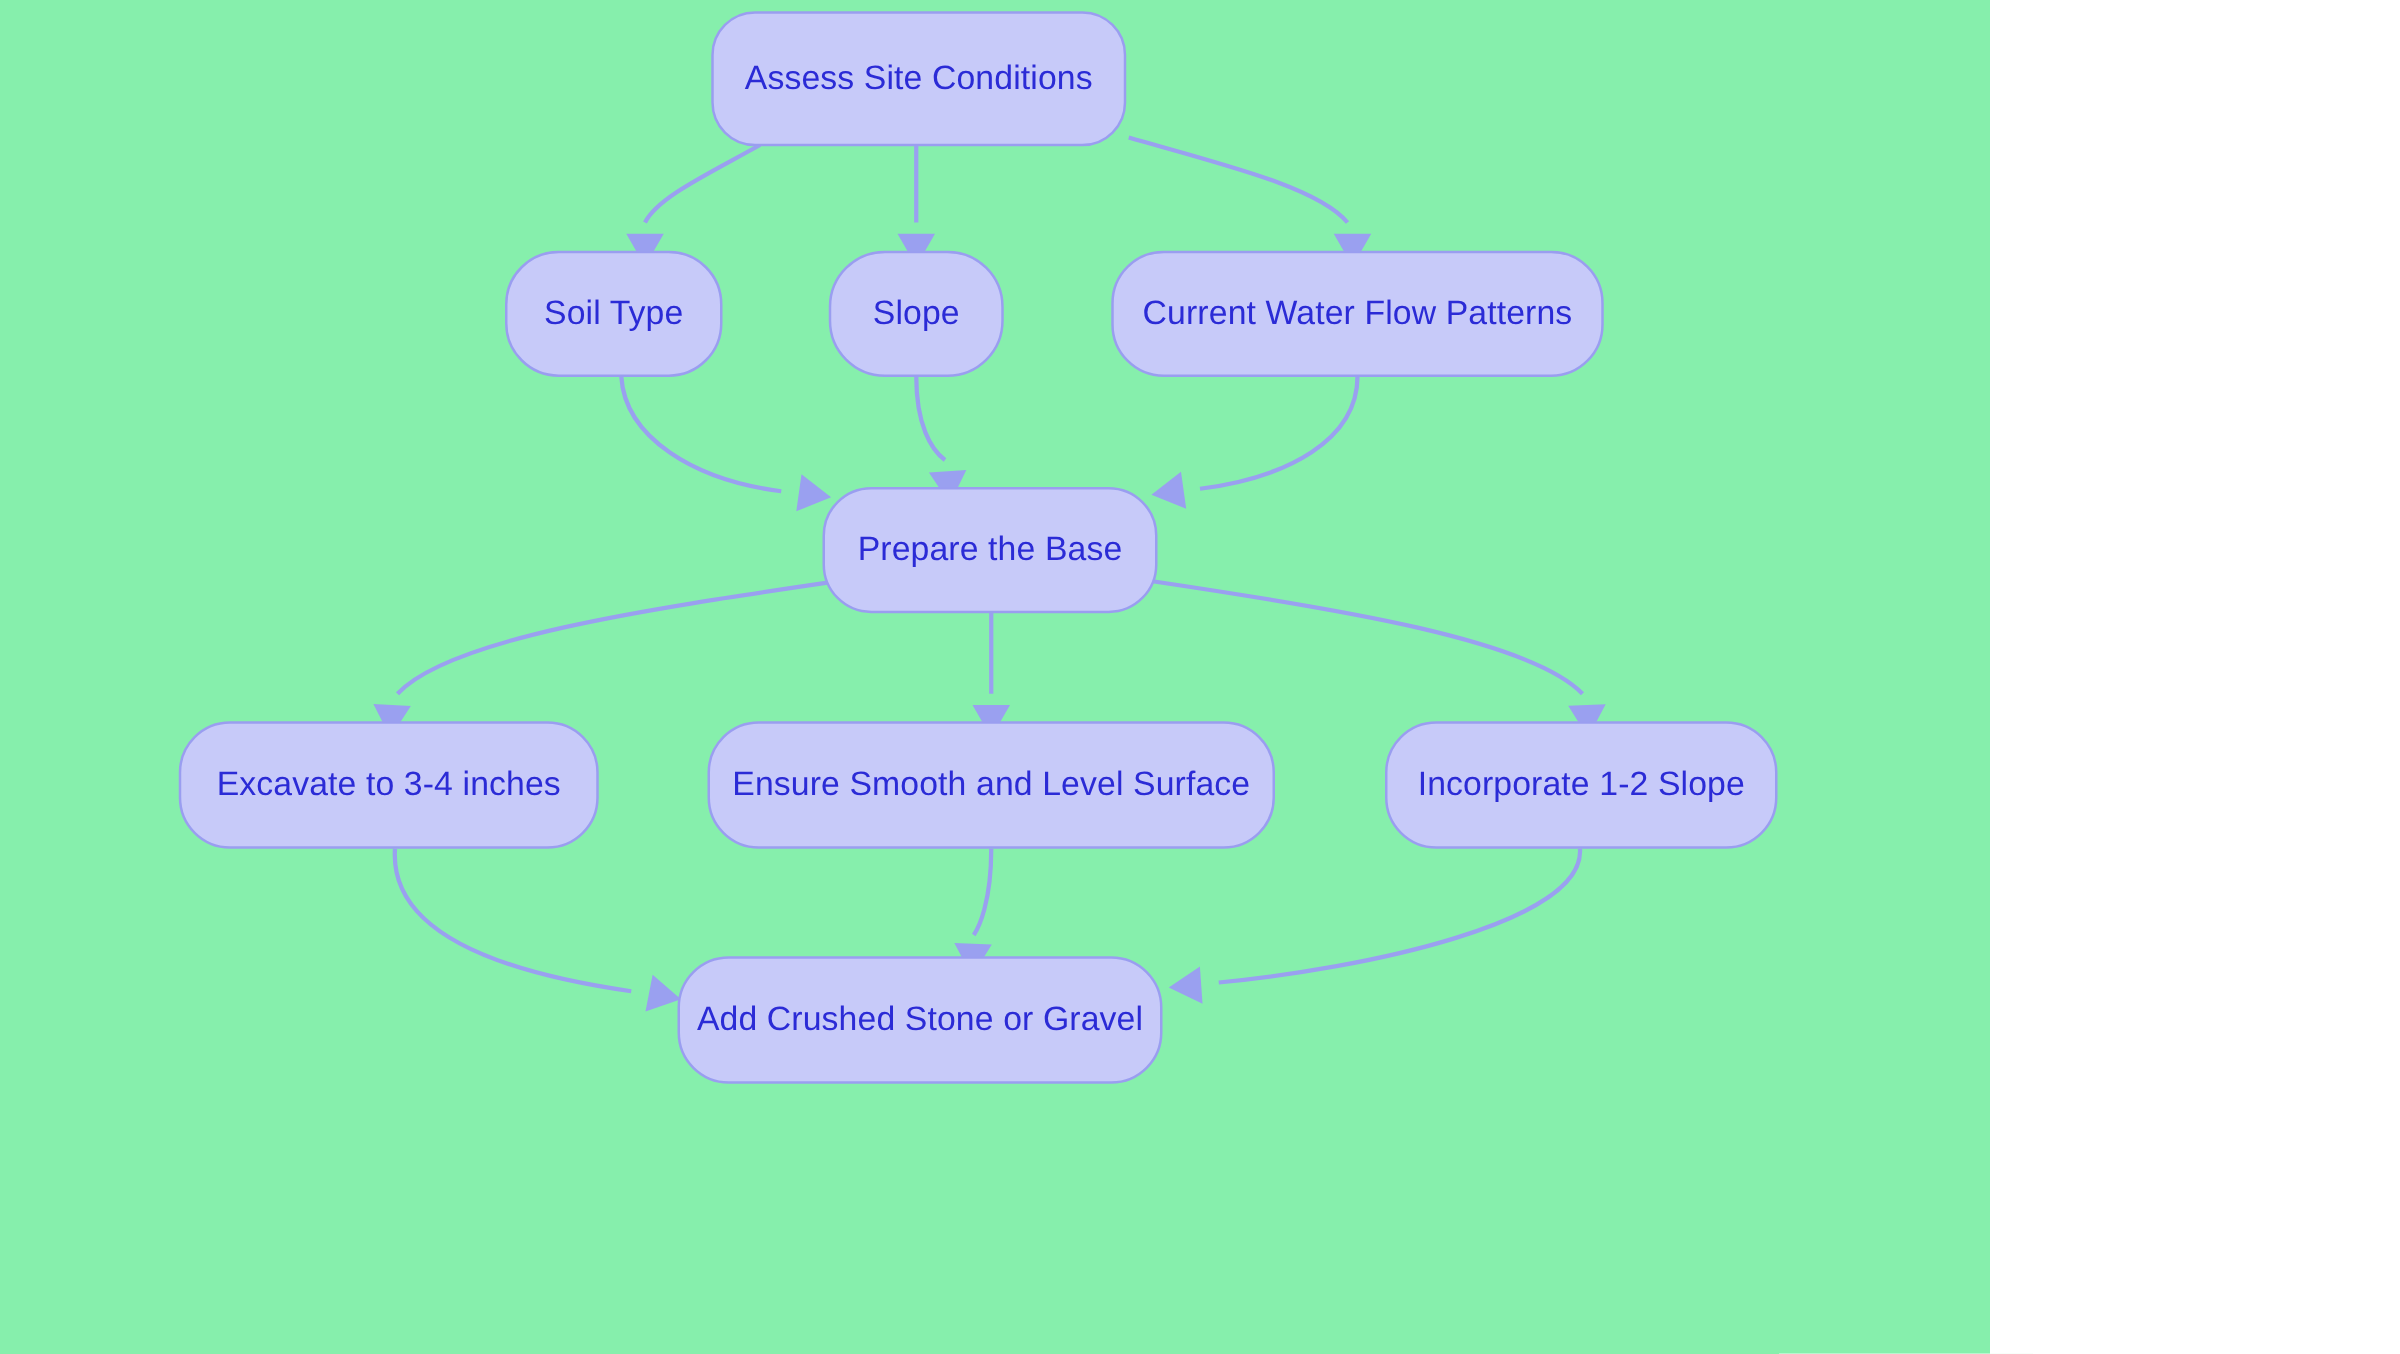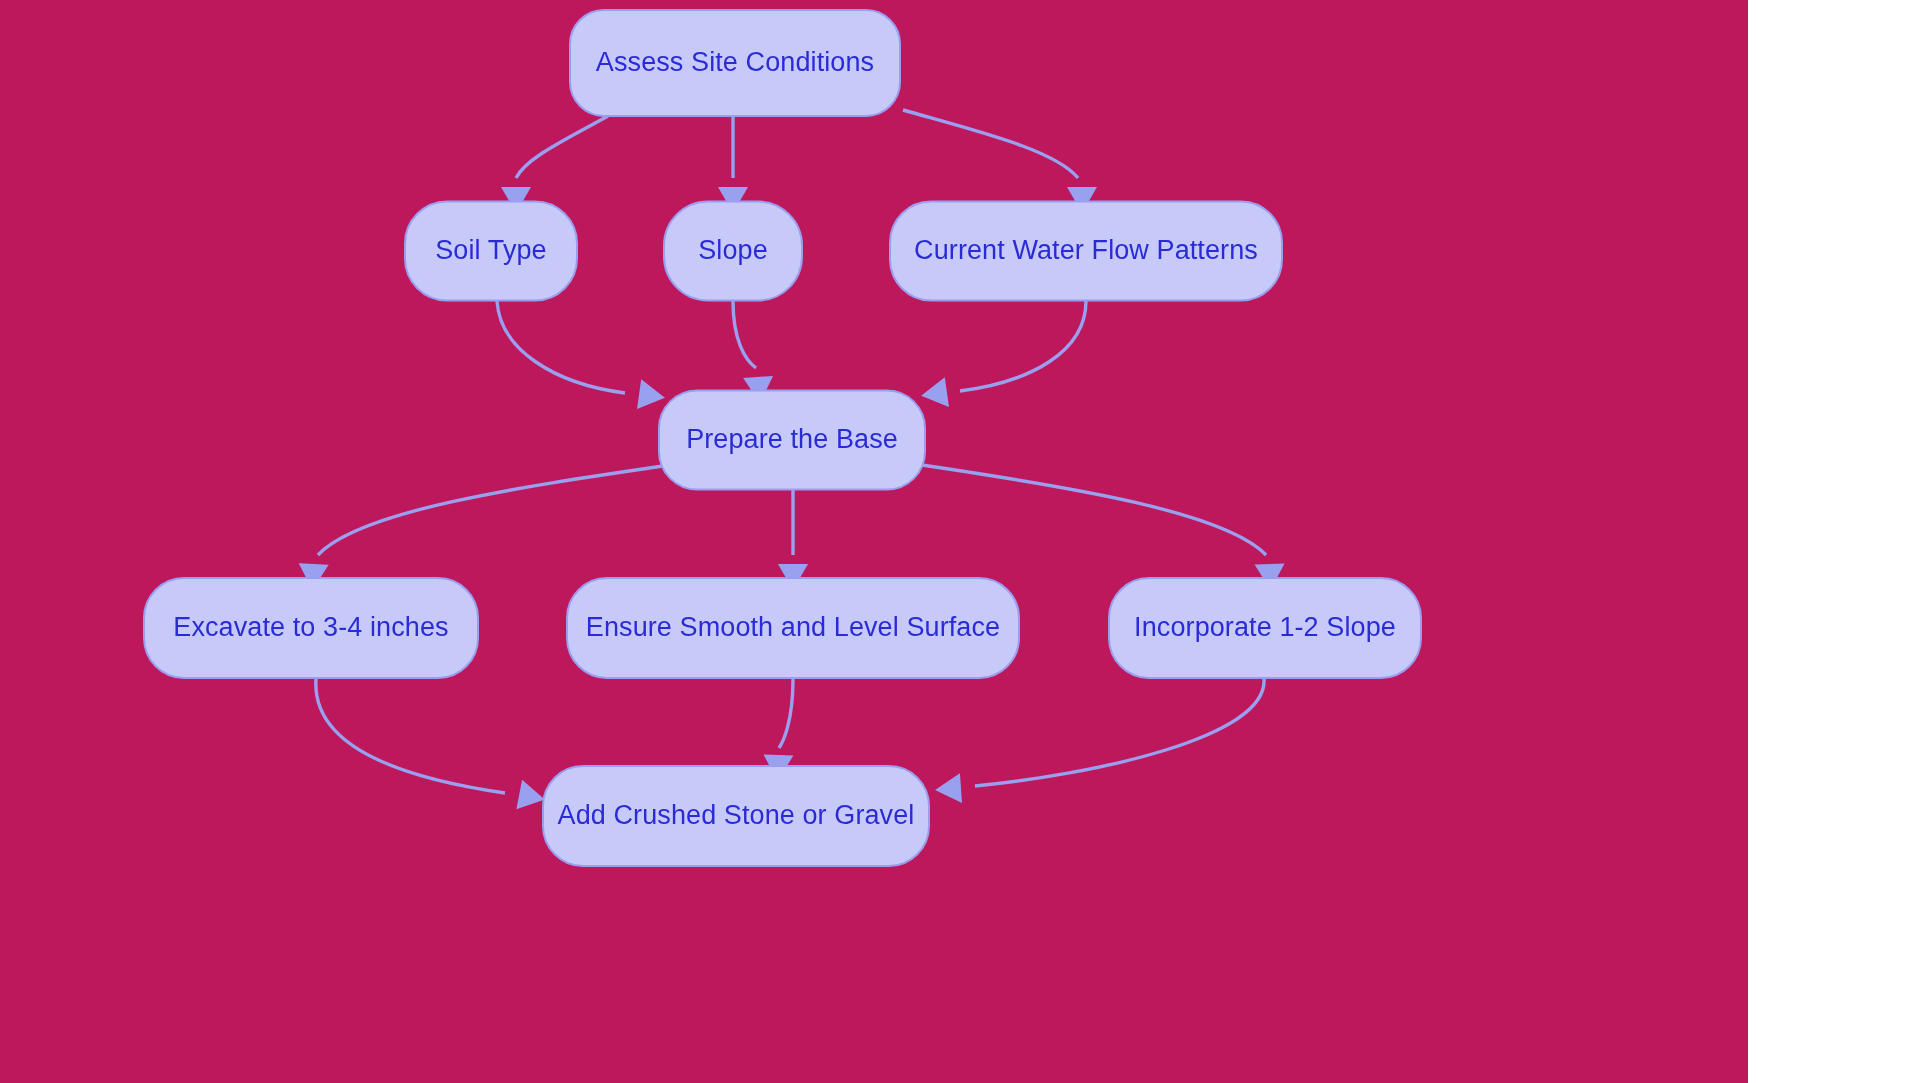--- a/index.html
+++ b/index.html
@@ -8,23 +8,24 @@
     background: #ffffff;
   }
   body {
     width: 1920px;
     height: 1083px;
     overflow: hidden;
     font-family: "Liberation Sans", sans-serif;
   }
   #flowchart-canvas {
     position: relative;
-    width: 1748px;
+    width: 1572px;
     height: 1083px;
-    background: #be185d;
+    background: #86efac;
+    padding-left: 20px;
   }
   #flow-svg {
     position: absolute;
     top: 0;
     left: 0;
     width: 1920px;
     height: 1083px;
     display: block;
   }
   .node-shape {

